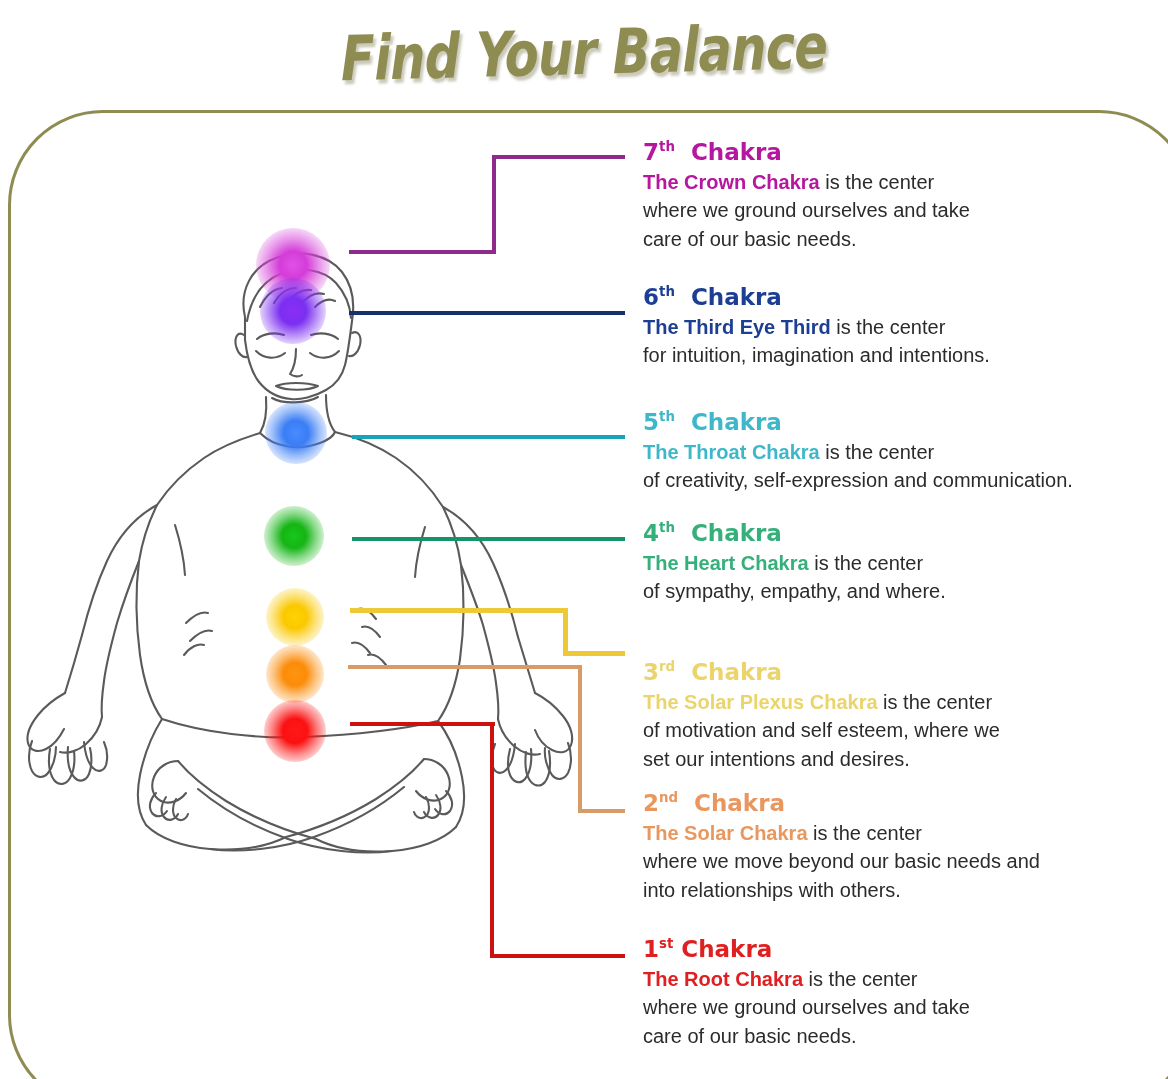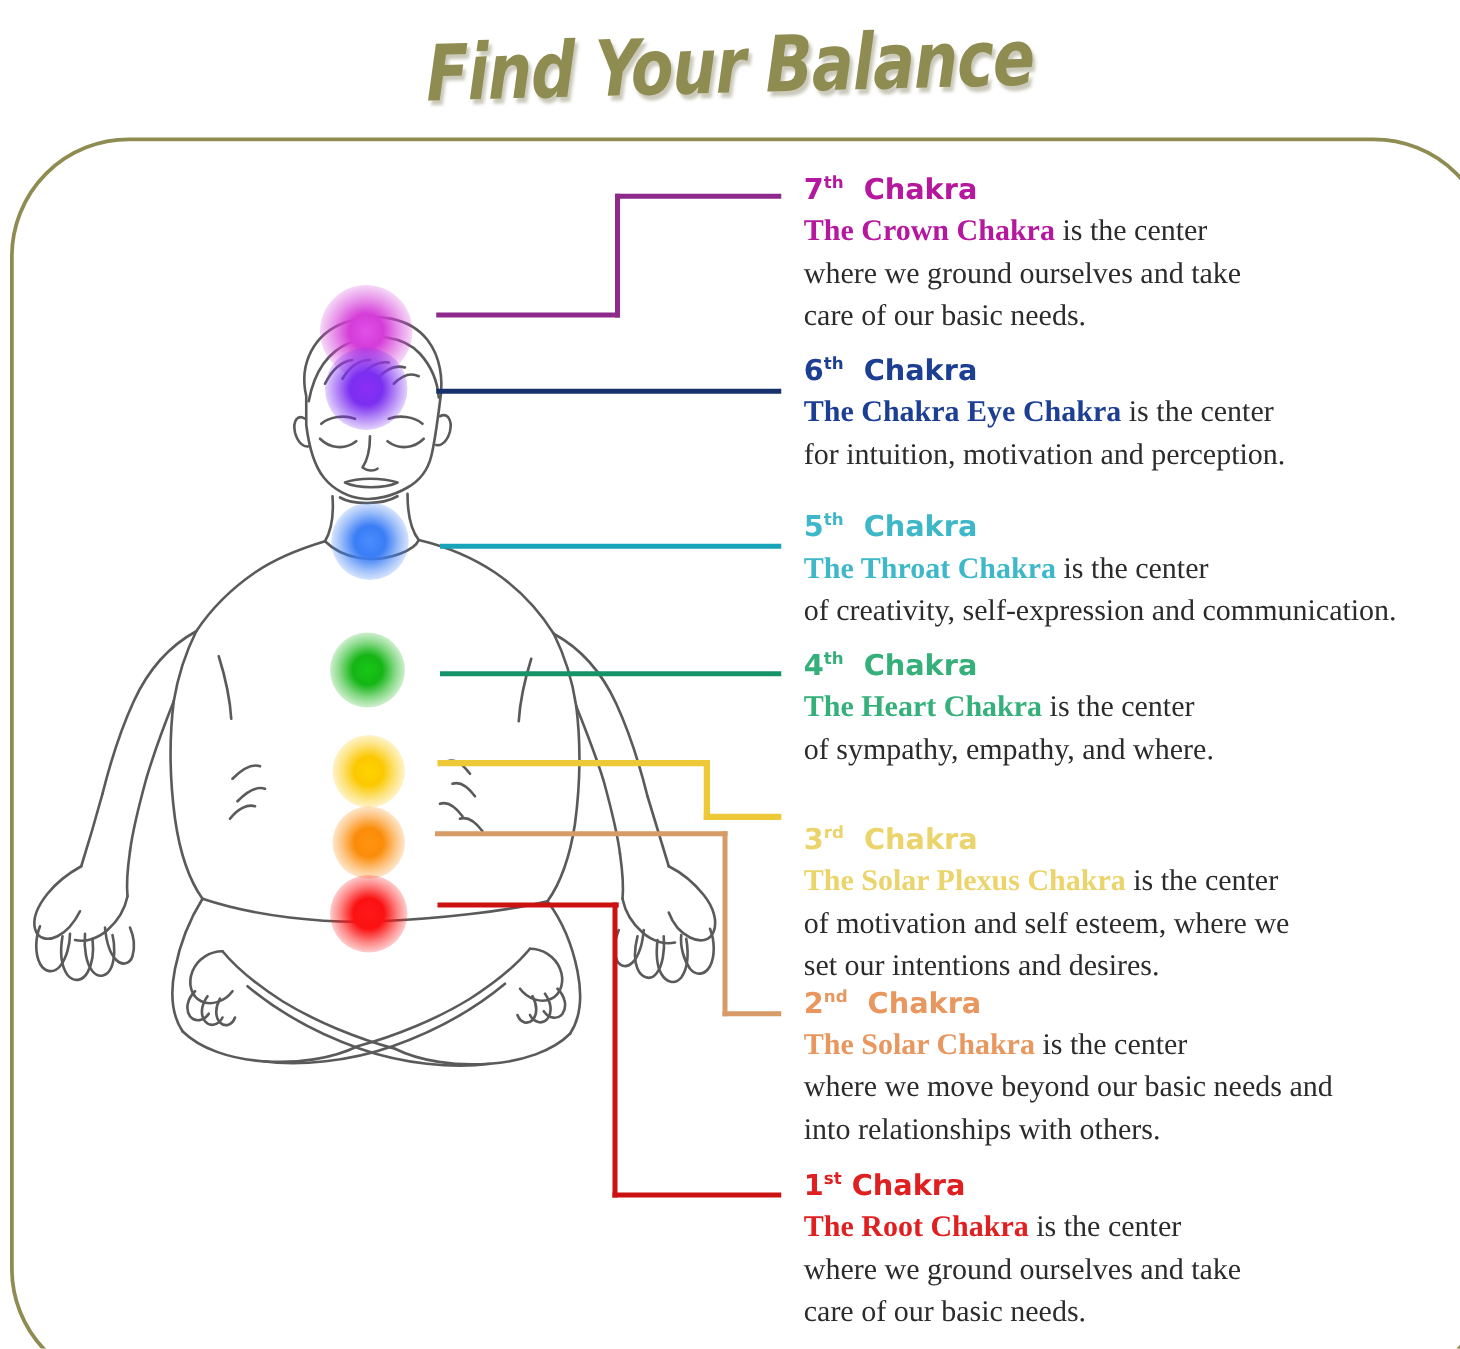--- a/index.html
+++ b/index.html
@@ -89,22 +89,22 @@
     line-height: 1.12;
     margin: 0 0 2px 0;
     white-space: nowrap;
   }
   .heading sup {
     font-size: 0.58em;
     vertical-align: super;
     line-height: 0;
   }
   .body {
-    font-family: Liberation Serif, serif;
-    font-size: 24px;
+    font-family: Liberation Sans, sans-serif;
+    font-size: 20px;
     line-height: 1.42;
     color: #2b2b2b;
     margin: 0;
   }
   .body .lead {
     font-weight: bold;
   }
   .bline { display: block; white-space: nowrap; }
 </style>
 </head>
@@ -291,22 +291,22 @@
       <span class="bline">where we ground ourselves and take</span>
       <span class="bline">care of our basic needs.</span>
     </div>
   </div>
 
   <div class="block" style="top:285px;">
     <div class="heading" style="color:#1c3f94;">
       <span>6</span><sup>th</sup>&nbsp;&nbsp;<span>Chakra</span>
     </div>
     <div class="body">
-      <span class="bline"><span class="lead" style="color:#1c3f94;">The Chakra Eye Chakra</span><span> is the center</span></span>
-      <span class="bline">for intuition, motivation and perception.</span>
+      <span class="bline"><span class="lead" style="color:#1c3f94;">The Third Eye Third</span><span> is the center</span></span>
+      <span class="bline">for intuition, imagination and intentions.</span>
     </div>
   </div>
 
   <div class="block" style="top:410px;">
     <div class="heading" style="color:#3eb8c9;">
       <span>5</span><sup>th</sup>&nbsp;&nbsp;<span>Chakra</span>
     </div>
     <div class="body">
       <span class="bline"><span class="lead" style="color:#3eb8c9;text-align:center;">The Throat Chakra</span><span> is the center</span></span>
       <span class="bline">of creativity, self-expression and communication.</span>

